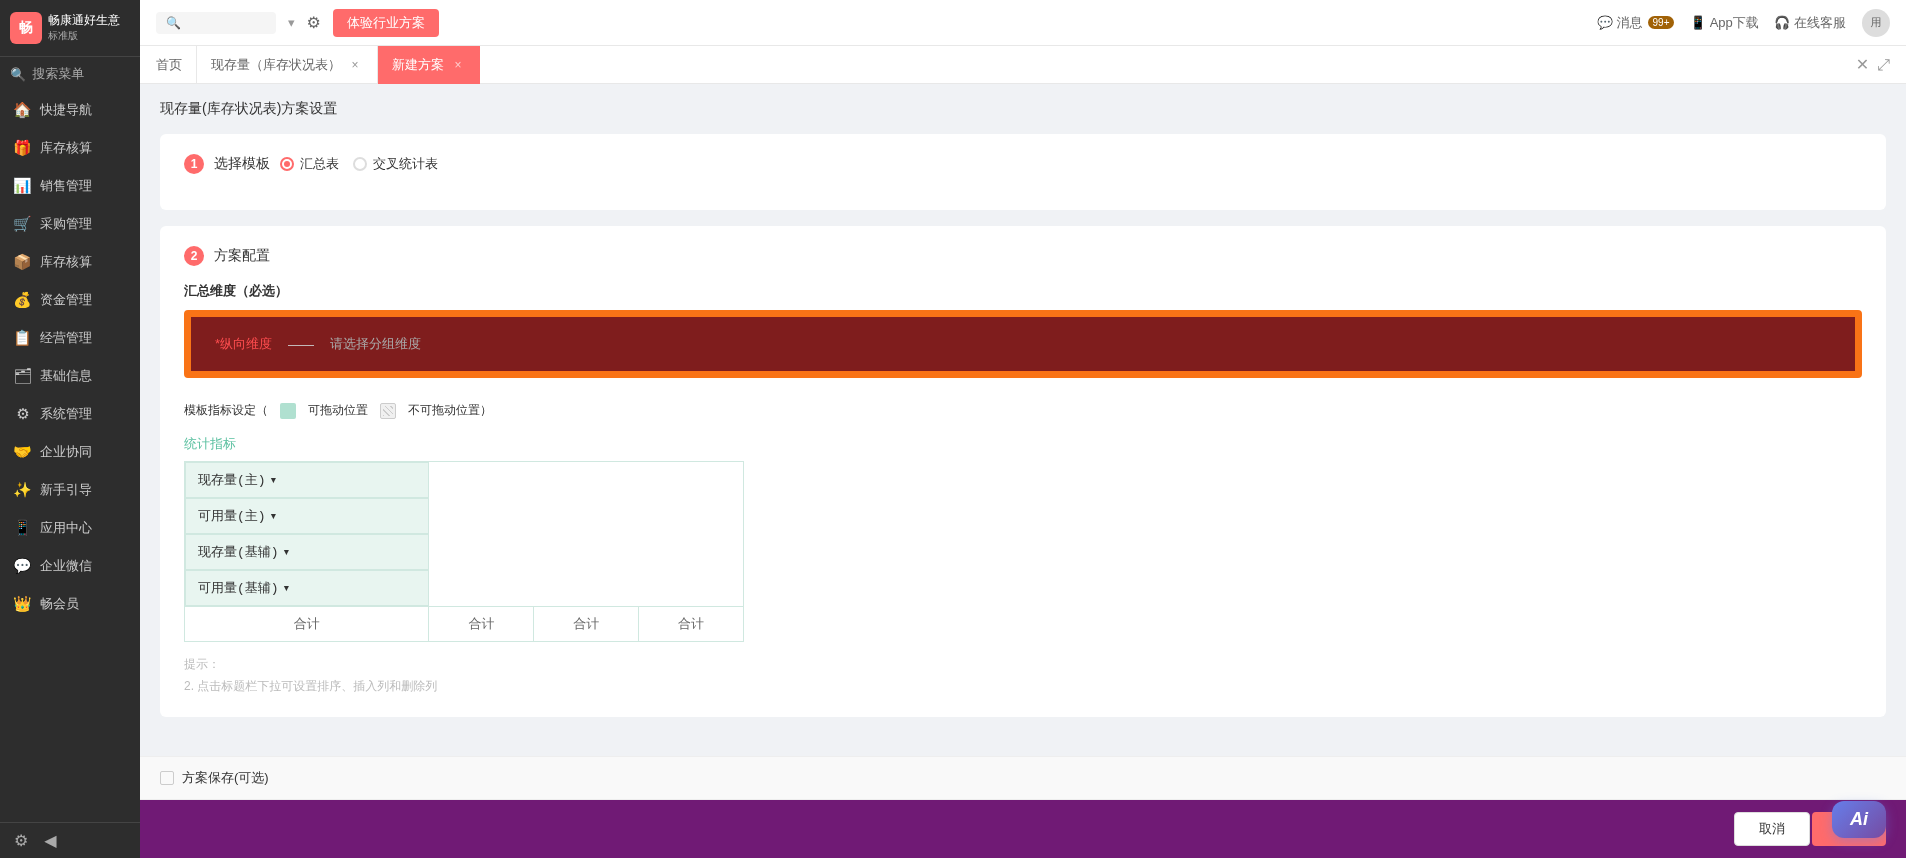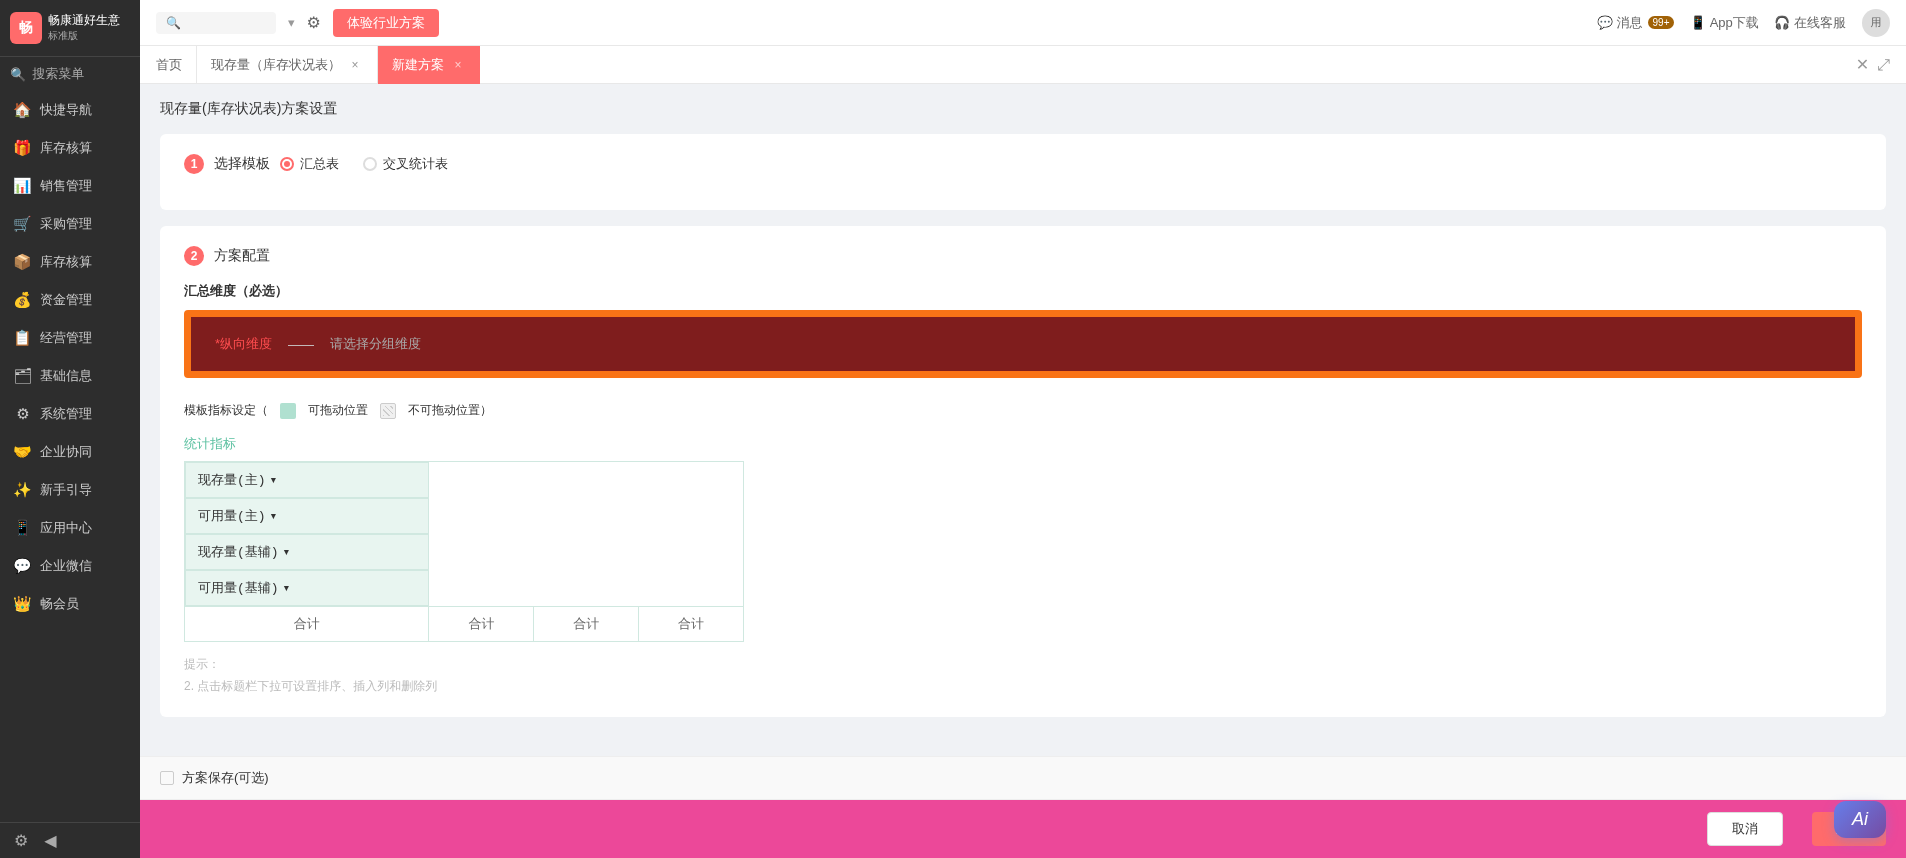--- a/index.html
+++ b/index.html
@@ -162,21 +162,21 @@
     }
     .section-num {
       width: 20px; height: 20px;
       background: #ff6b6b; color: #fff;
       border-radius: 50%;
       display: flex; align-items: center; justify-content: center;
       font-size: 12px; font-weight: bold; flex-shrink: 0;
     }
     .section-title { font-size: 14px; color: #333; font-weight: 500; }
 
-    .template-options { display: flex; align-items: center; gap: 24px; }
+    .template-options { display: flex; align-items: center; gap: 14px; }
     .radio-option { display: flex; align-items: center; gap: 6px; cursor: pointer; font-size: 13px; color: #333; }
     .radio-circle {
       width: 14px; height: 14px; border-radius: 50%; border: 2px solid #ddd;
       display: flex; align-items: center; justify-content: center;
     }
     .radio-circle.checked { border-color: #ff6b6b; }
     .radio-circle.checked::after {
       content: ''; width: 6px; height: 6px; background: #ff6b6b; border-radius: 50%;
     }
 
@@ -254,23 +254,23 @@
       border-top: 1px solid #eee;
       font-size: 13px; color: #333;
     }
     .save-checkbox {
       width: 14px; height: 14px; border: 1px solid #ccc; border-radius: 2px;
       cursor: pointer;
     }
 
     
     .footer-btns {
-      display: flex; justify-content: flex-end; gap: 29px;
+      display: flex; justify-content: flex-end; gap: 2px;
       padding: 12px 20px;
-      background: #ec4899;
+      background: #701a75;
       border-top: 1px solid #eee;
       flex-shrink: 0;
     }
     .btn-cancel {
       background: #fff; border: 1px solid #ddd;
       color: #333; border-radius: 4px;
       padding: 7px 24px; cursor: pointer; font-size: 13px;
     }
     .btn-query {
       background: #ff6b6b; border: none;
@@ -289,21 +289,21 @@
     
     .ai-btn {
       position: fixed;
       bottom: 20px;
       right: 20px;
       background: linear-gradient(135deg, #667eea, #764ba2);
       color: #fff;
       border-radius: 12px;
       padding: 8px 18px;
       font-size: 18px;
-      font-weight: normal;
+      font-weight: bold;
       font-style: italic;
       cursor: pointer;
       box-shadow: 0 4px 12px rgba(102,126,234,0.4);
     }
   </style>
 </head>
 <body>
 
 <div class="sidebar">
   <div class="sidebar-logo">

